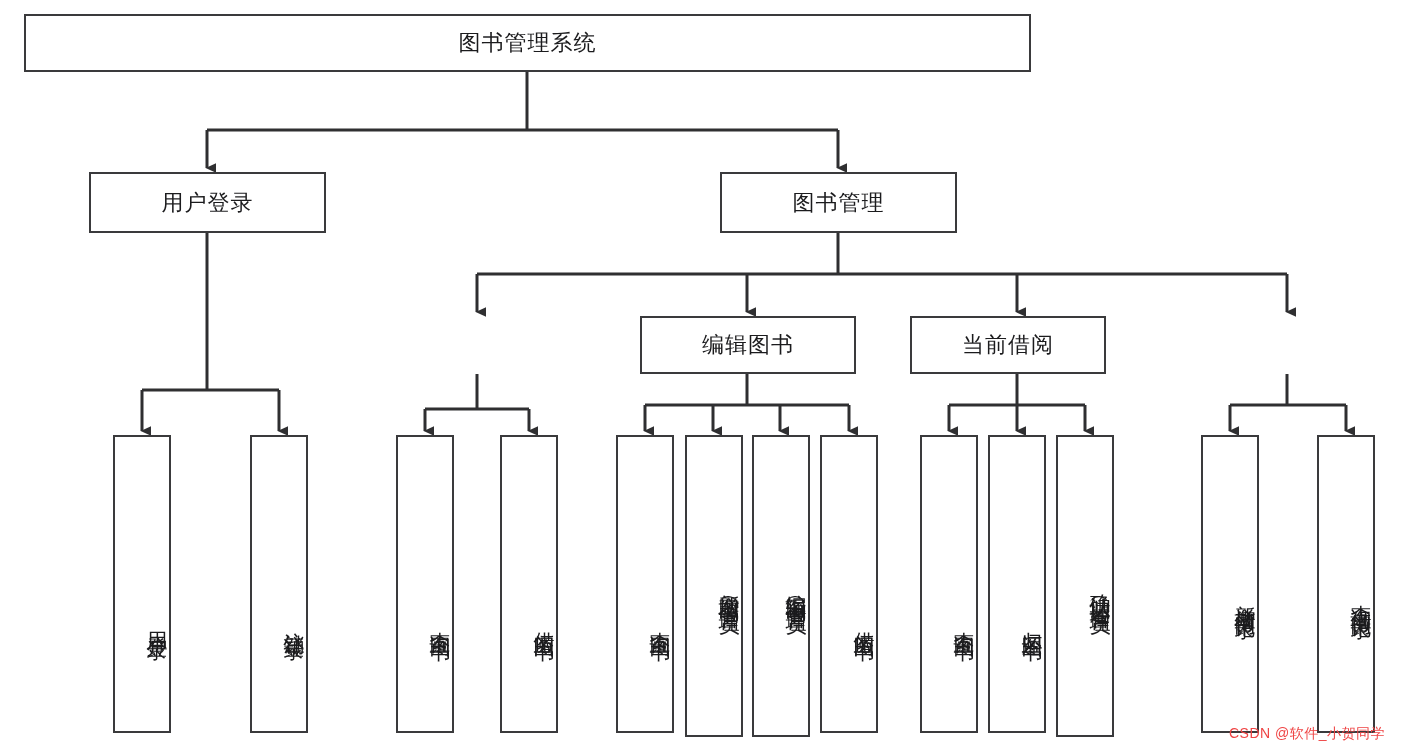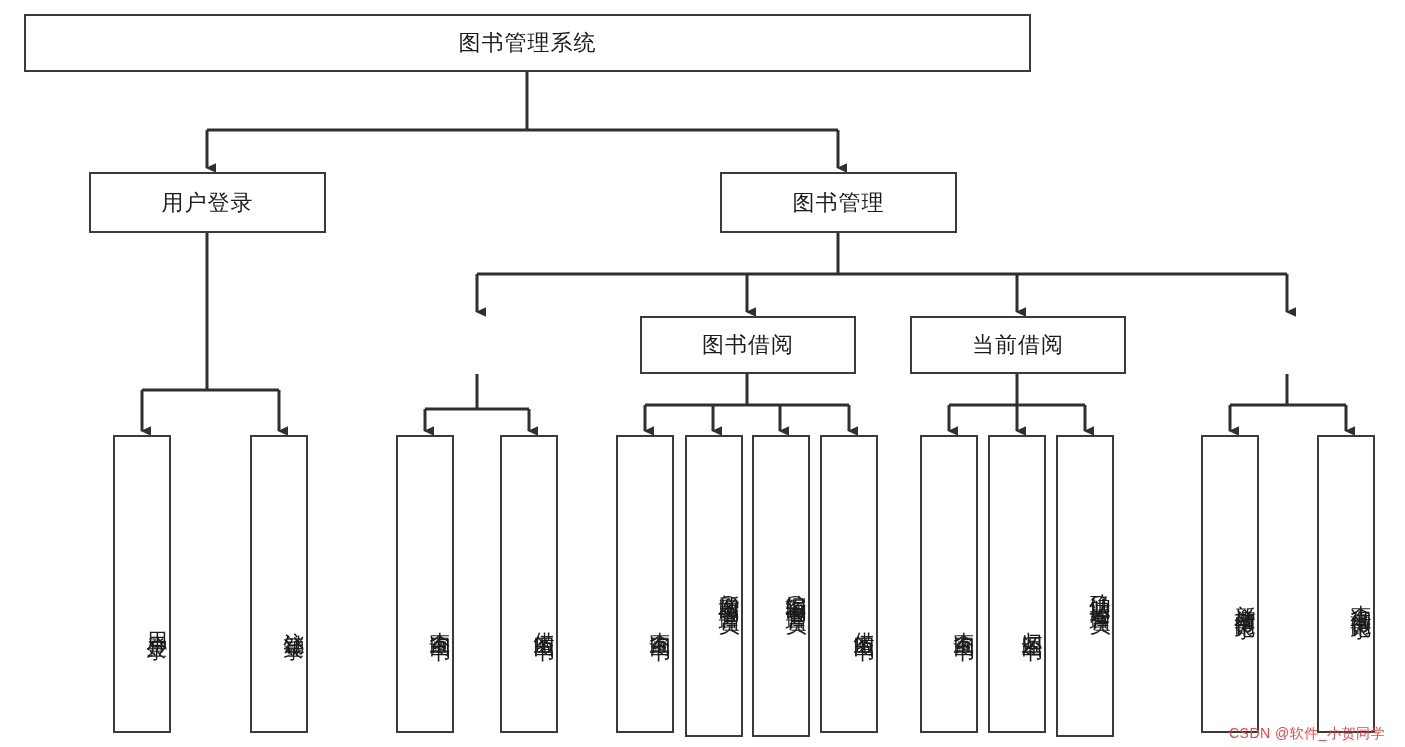--- a/index.html
+++ b/index.html
@@ -136,24 +136,24 @@
   <div class="node horiz" style="left:81px; top:172px; width:237px; height:61px;">
     <span class="node-label">用户登录</span>
   </div>
 
   <div class="node horiz" style="left:712px; top:172px; width:237px; height:61px;">
     <span class="node-label">图书管理</span>
   </div>
 
 
   <div class="node horiz" style="left:632px; top:316px; width:216px; height:58px;">
-    <span class="node-label">图书借阅</span>
-  </div>
-
-  <div class="node horiz" style="left:902px; top:316px; width:216px; height:58px;">
+    <span class="node-label">编辑图书</span>
+  </div>
+
+  <div class="node horiz" style="left:902px; top:316px; width:196px; height:58px;">
     <span class="node-label">当前借阅</span>
   </div>
 
 
   <div class="node vert pad-low" style="left:105px; top:435px; width:58px; height:298px;">
     <span class="node-label">用户登录</span>
   </div>
 
   <div class="node vert pad-low" style="left:242px; top:435px; width:58px; height:298px;">
     <span class="node-label">注销登录</span>

